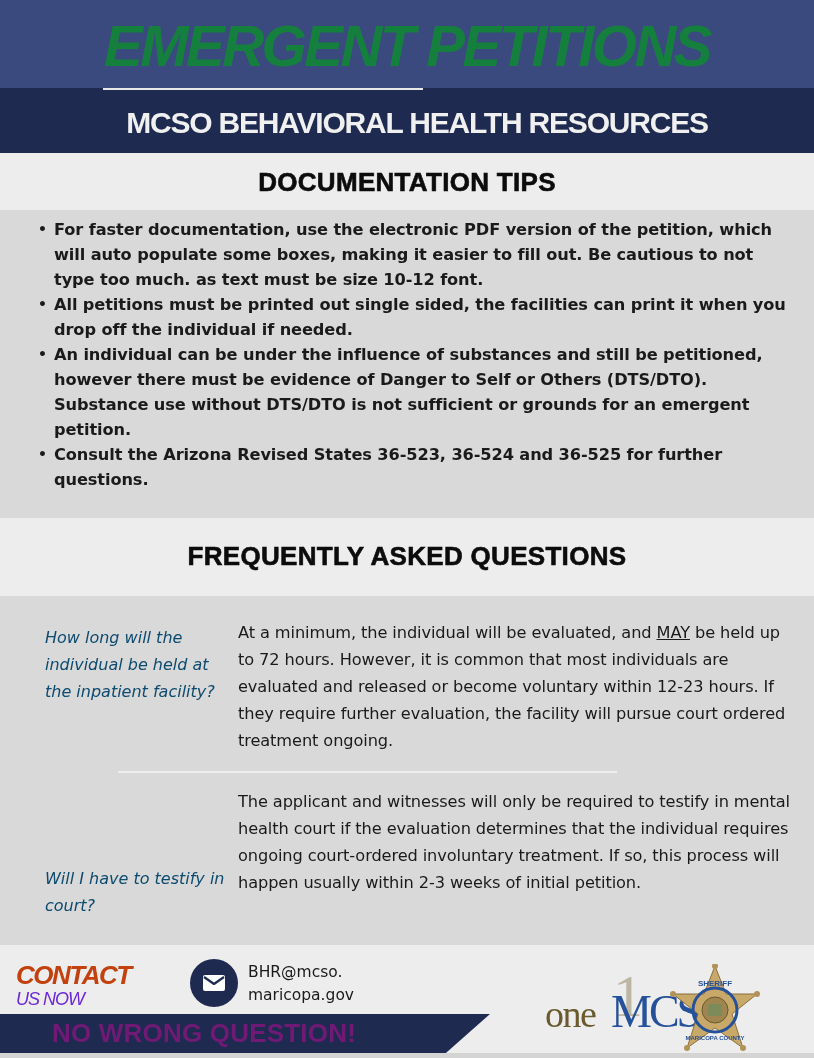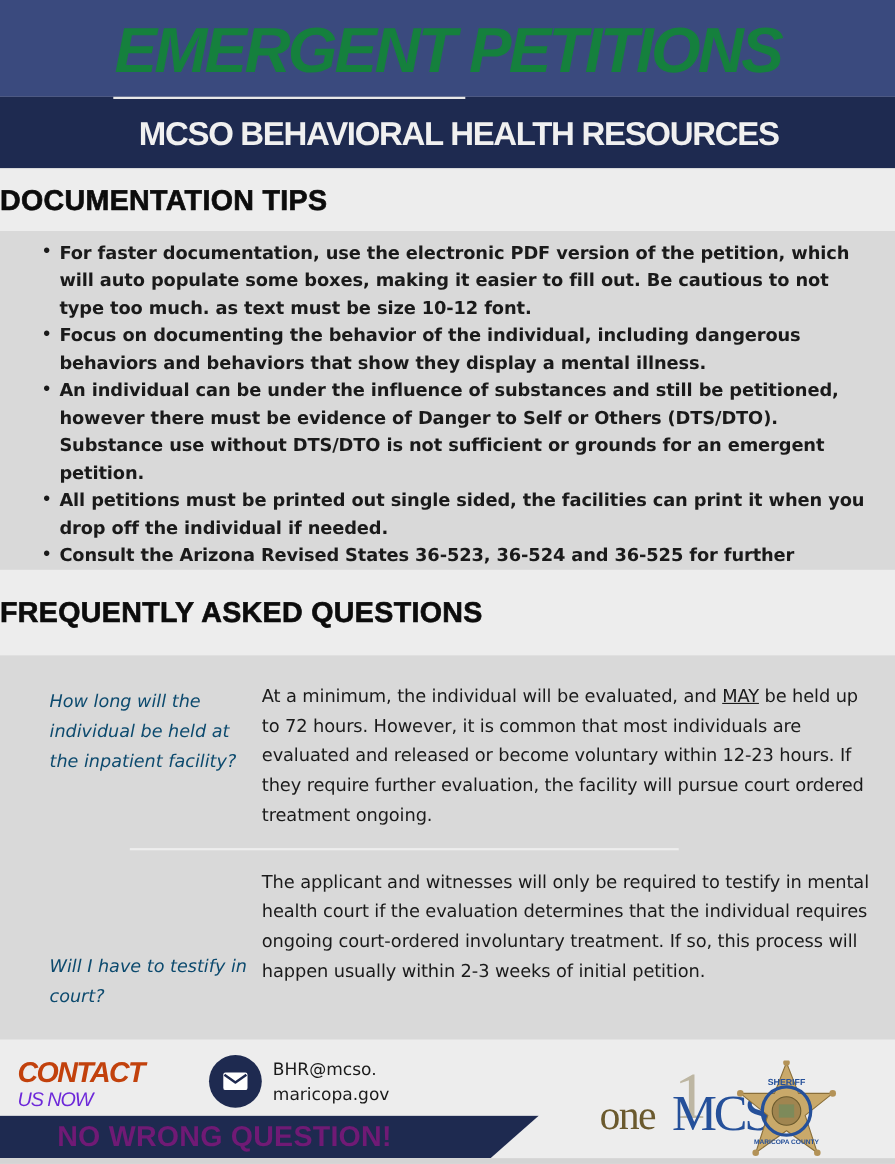--- a/index.html
+++ b/index.html
@@ -10,21 +10,21 @@
   .hdr-title { position: absolute; left: 0; top: 14px; width: 814px; text-align: center;
     font-family: "Liberation Sans", sans-serif; font-weight: bold; font-style: italic;
     font-size: 58px; letter-spacing: -2.5px; color: #15803d; line-height: 64px; }
   .hdr-bottom { position: absolute; left: 0; top: 88px; width: 814px; height: 65px; background: #1e2a50; }
   .hdr-rule { position: absolute; left: 103px; top: 88px; width: 320px; height: 2px; background: #e8e8e8; }
   .hdr-sub { position: absolute; left: 0; top: 104px; width: 814px; text-align: center; padding-left: 20px;
     font-family: "Liberation Sans", sans-serif; font-weight: bold; font-size: 30px; letter-spacing: -1.2px;
     color: #f0f0f0; line-height: 38px; }
 
   .band-light { position: absolute; left: 0; width: 814px; background: #ededed; }
-  .section-title { position: absolute; left: 0; width: 814px; 
+  .section-title { position: absolute; left: 0; width: 814px; text-align: center;
     font-family: "Liberation Sans", sans-serif; font-weight: bold; font-size: 26px; letter-spacing: 0.3px;
     color: #0c0c0c; line-height: 32px; -webkit-text-stroke: 0.6px #0c0c0c; }
 
   .band-gray { position: absolute; left: 0; width: 814px; background: #d9d9d9; }
 
   .tips { position: absolute; left: 38px; top: 217px; width: 760px; list-style: none; font-weight: bold; }
   .tips li { position: relative; padding-left: 16px; font-size: 16.2px; line-height: 25px; color: #1a1a1a; letter-spacing: -0.1px; }
   .tips li::before { content: "\2022"; position: absolute; left: 0; top: 0; font-size: 14px; }
 
   .faq-q { position: absolute; left: 45px; font-style: italic; font-size: 16px; line-height: 27px; color: #0c4a6e; }
@@ -61,23 +61,22 @@
 <div class="hdr-title">EMERGENT PETITIONS</div>
 <div class="hdr-bottom"></div>
 <div class="hdr-rule"></div>
 <div class="hdr-sub">MCSO BEHAVIORAL HEALTH RESOURCES</div>
 
 <div class="band-light" style="top:153px;height:57px;"></div>
 <div class="section-title" style="top:166px;">DOCUMENTATION TIPS</div>
 <div class="band-gray" style="top:210px;height:308px;"></div>
 <ul class="tips">
   <li>For faster documentation, use the electronic PDF version of the petition, which will auto populate some boxes, making it easier to fill out. Be cautious to not type too much. as text must be size 10-12 font.</li>
-  <li>Focus on documenting the behavior of the individual, including dangerous behaviors and behaviors that show they display a mental illness.</li>
+  <li>All petitions must be printed out single sided, the facilities can print it when you drop off the individual if needed.</li>
   <li>An individual can be under the influence of substances and still be petitioned, however there must be evidence of Danger to Self or Others (DTS/DTO). Substance use without DTS/DTO is not sufficient or grounds for an emergent petition.</li>
-  <li>All petitions must be printed out single sided, the facilities can print it when you drop off the individual if needed.</li>
   <li>Consult the Arizona Revised States 36-523, 36-524 and 36-525 for further questions.</li>
 </ul>
 
 <div class="band-light" style="top:518px;height:78px;"></div>
 <div class="section-title" style="top:540px;">FREQUENTLY ASKED QUESTIONS</div>
 <div class="band-gray" style="top:596px;height:349px;"></div>
 
 <div class="faq-q" style="top:624px;width:180px;">How long will the individual be held at the inpatient facility?</div>
 <div class="faq-a" style="top:619px;"><span>At a minimum, the individual will be evaluated, and </span><span class="u">MAY</span><span> be held up to 72 hours. However, it is common that most individuals are evaluated and released or become voluntary within 12-23 hours. If they require further evaluation, the facility will pursue court ordered treatment ongoing.</span></div>
 

